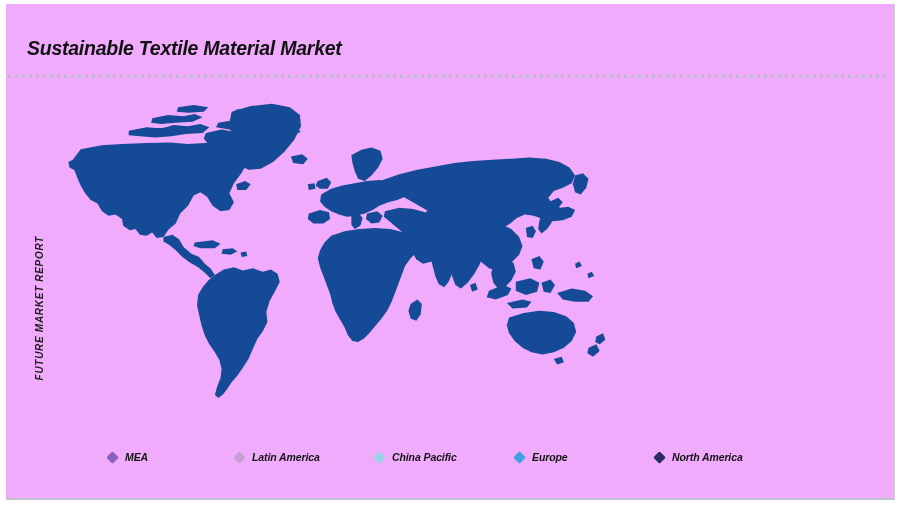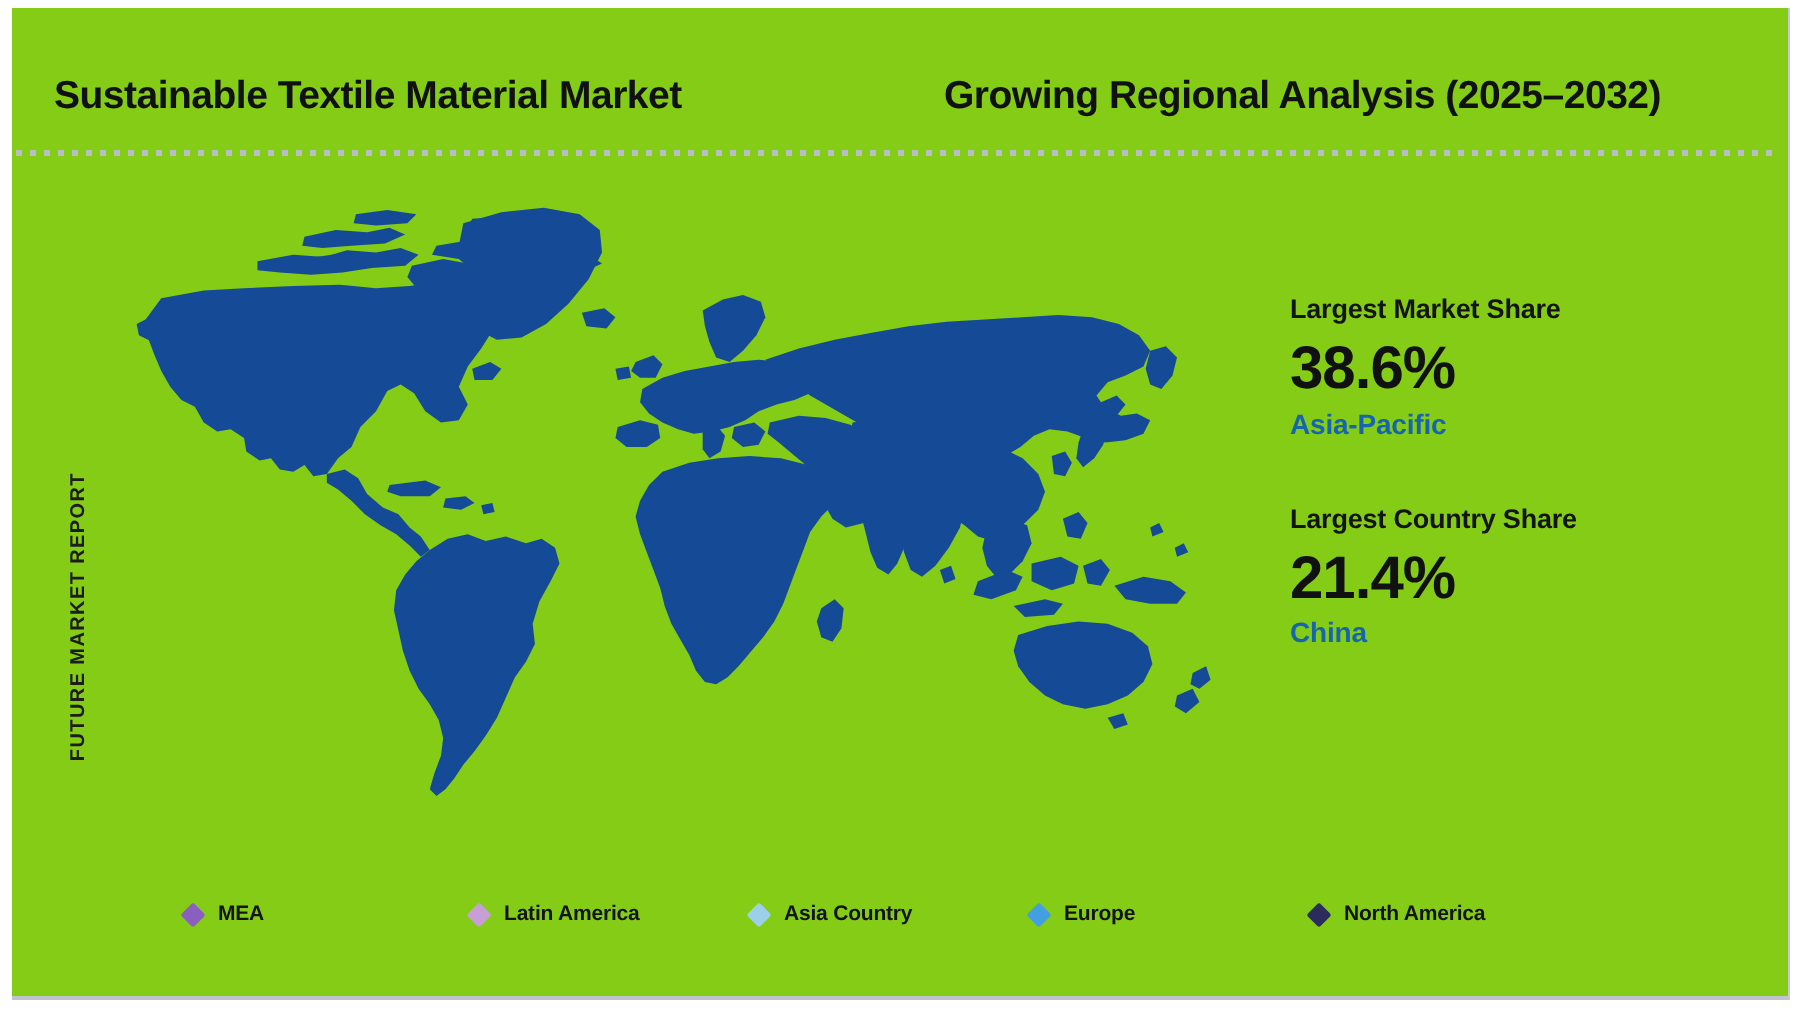--- a/index.html
+++ b/index.html
@@ -162,25 +162,24 @@
     font-size: 10.5px;
     font-weight: 700;
     color: #141414;
     letter-spacing: -0.1px;
   }
 </style>
 </head>
 <body>
 
 <div class="slide">
-  <div class="canvas" style="background: #84cc16;">
+  <div class="canvas" style="background: #f0abfc; font-style: italic;">
 
     <div class="header">
       <div class="title-left">Sustainable Textile Material Market</div>
-      <div class="title-right">Growing Regional Analysis (2025–2032)</div>
       <div class="divider"></div>
     </div>
 
     <div class="vertical-label">FUTURE MARKET REPORT</div>
 
     <div class="map-wrap">
       <svg viewBox="0 0 1000 590" xmlns="http://www.w3.org/2000/svg" preserveAspectRatio="xMidYMid meet">
         <g fill="#154a96" stroke="none">
 
           <path d="M22,95 L60,88 L96,86 L140,84 L182,83 L214,86 L244,84 L272,80 L292,76 L300,70
@@ -283,51 +282,36 @@
           <path d="M944,430 L956,424 L960,436 L950,444 L942,440 Z"></path>
           <path d="M930,450 L944,444 L950,456 L938,466 L928,460 Z"></path>
 
           <path d="M906,300 L914,296 L918,304 L908,308 Z"></path>
           <path d="M928,318 L936,314 L940,322 L930,326 Z"></path>
           <path d="M718,338 L728,334 L732,346 L722,350 Z"></path>
         </g>
       </svg>
     </div>
 
-    <div class="stats">
-
-      <div class="stat-block">
-        <div class="stat-label">Largest Market Share</div>
-        <div class="stat-value">38.6%</div>
-        <div class="stat-sub">Asia-Pacific</div>
-      </div>
-
-      <div class="stat-block">
-        <div class="stat-label">Largest Country Share</div>
-        <div class="stat-value">21.4%</div>
-        <div class="stat-sub">China</div>
-      </div>
-
-    </div>
 
     <div class="legend">
 
-      <div class="legend-item" style="left:0px;text-align:center;">
+      <div class="legend-item" style="left:16px;text-align:center;">
         <span class="legend-marker" style="background: rgb(138, 95, 192);"></span>
         <span class="legend-text">MEA</span>
       </div>
 
       <div class="legend-item" style="left:143px;text-align:center;">
         <span class="legend-marker" style="background: rgb(199, 159, 214);"></span>
         <span class="legend-text">Latin America</span>
       </div>
 
       <div class="legend-item" style="left:283px;">
         <span class="legend-marker" style="background: rgb(156, 207, 232);"></span>
-        <span class="legend-text">Asia Country</span>
+        <span class="legend-text">China Pacific</span>
       </div>
 
       <div class="legend-item" style="left:423px;">
         <span class="legend-marker" style="background: rgb(66, 160, 224);"></span>
         <span class="legend-text">Europe</span>
       </div>
 
       <div class="legend-item" style="left:563px;justify-content:center;">
         <span class="legend-marker" style="background: rgb(43, 43, 92);"></span>
         <span class="legend-text">North America</span>

